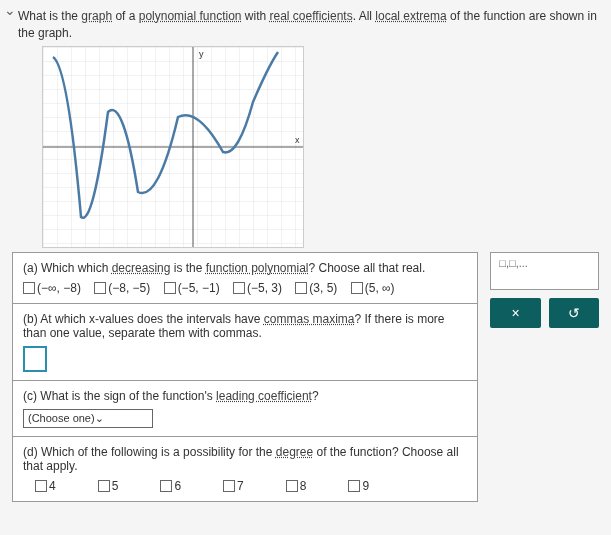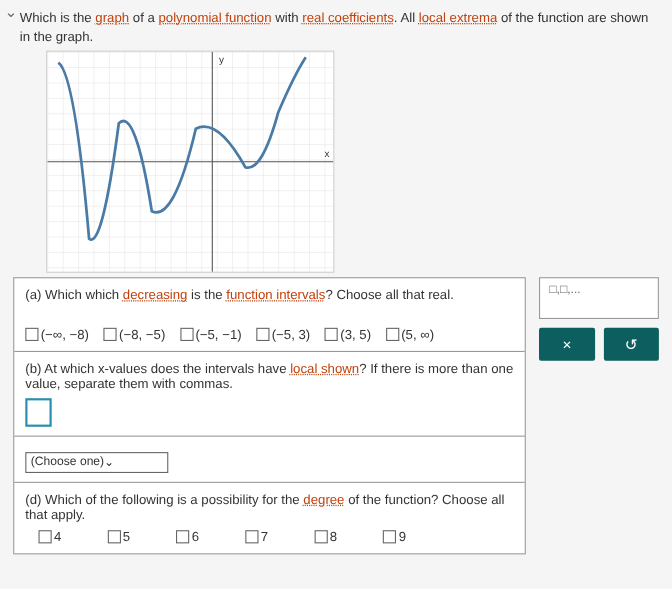--- a/index.html
+++ b/index.html
@@ -1,44 +1,44 @@
 <!DOCTYPE html>
 <html><head>
 <meta charset="utf-8">
 <style>
 body{margin:0;font-family:Arial,sans-serif;font-size:12px;color:#333;background:#f5f5f5;width:611px;height:535px;overflow:hidden}
 .container{padding:8px 12px}
 .chevron{position:absolute;top:2px;left:4px;font-size:14px;color:#666}
 .intro{margin-left:6px;margin-bottom:4px;line-height:1.4}
-.term{color:#c2410c;text-decoration:underline dotted}
+.term{color:#404040;text-decoration:underline dotted}
 .graph-box{border:1px solid #ccc;width:260px;height:200px;margin:2px 0 4px 30px;background:#fff;position:relative}
 .prompt{margin:8px 0 6px 2px}
 .main-row{display:flex;gap:12px}
 .q-table{border:1px solid #999;width:470px;background:#fff}
 .q-cell{border-bottom:1px solid #999;padding:8px 10px;font-size:12px}
 .q-cell:last-child{border-bottom:none}
 .cb{display:inline-block;width:10px;height:10px;border:1px solid #666;margin-right:2px;vertical-align:middle}
 .opt{margin-right:10px;white-space:nowrap}
 .input-box{display:inline-block;border:2px solid #2a8faf;width:20px;height:22px;vertical-align:middle}
 .select{border:1px solid #666;padding:2px 4px;font-size:11px;background:#fff;width:120px;display:flex;align-items:center}
 .side{width:110px}
 .side-top{border:1px solid #999;background:#fff;height:28px;padding:4px 8px;font-size:11px;color:#666;margin-bottom:8px}
 .side-btns{display:flex;gap:8px}
 .btn{flex:1;background:#0d5f5f;color:#fff;height:30px;display:flex;align-items:center;justify-content:center;font-size:14px;border-radius:2px}
 svg{display:block}
-.opts-row{margin-top:22px}
+.opts-row{margin-top:6px}
 .opts-d{display:flex;gap:32px;margin-top:6px;padding-left:12px}
 </style>
 </head>
 <body>
 
 <span class="chevron">⌄</span>
 <div class="container">
 <div class="intro">
-<span>Which is the </span><span class="term">graph</span><span> of a </span><span class="term">polynomial function</span><span> with </span><span class="term">real coefficients</span><span>. All </span><span class="term">local extrema</span><span> of the function are shown in the graph.</span>
+<span>What is the </span><span class="term">graph</span><span> of a </span><span class="term">polynomial function</span><span> with </span><span class="term">real coefficients</span><span>. All </span><span class="term">local extrema</span><span> of the function are shown in the graph.</span>
 </div>
 
 <div class="graph-box">
 <svg width="260" height="200" viewBox="0 0 260 200">
 <defs>
           <pattern id="g" width="14" height="14" patternUnits="userSpaceOnUse">
             <path d="M14 0H0V14" fill="none" stroke="#ccc" stroke-width="0.5"></path>
           </pattern>
         </defs>
 <rect width="260" height="200" fill="url(#g)"></rect>
@@ -48,37 +48,38 @@
 <text x="252" y="96" font-size="9" fill="#333">x</text>
 <path d="M 10 10 Q 25 20 38 170 Q 50 180 65 65 Q 80 50 95 145 Q 115 155 135 70 Q 155 60 180 105 Q 195 110 210 55 Q 225 20 235 5" fill="none" stroke="#4a7ba6" stroke-width="2.5"></path>
 </svg>
 </div>
 
 
 <div class="main-row">
 <div class="q-table">
 
 <div class="q-cell">
-<div><span>(a) Which which </span><span class="term">decreasing</span><span> is the </span><span class="term">function intervals</span><span>? Choose all that real.</span></div>
+<div><span>(a) Which which </span><span class="term">decreasing</span><span> is the </span><span class="term">function polynomial</span><span>? Choose all that real.</span></div>
 <div class="opts-row">
 <span class="opt"><span class="cb"></span><span>(−∞, −8)</span></span>
 <span class="opt"><span class="cb"></span><span>(−8, −5)</span></span>
 <span class="opt"><span class="cb"></span><span>(−5, −1)</span></span>
 <span class="opt"><span class="cb"></span><span>(−5, 3)</span></span>
 <span class="opt"><span class="cb"></span><span>(3, 5)</span></span>
 <span class="opt"><span class="cb"></span><span>(5, ∞)</span></span>
 </div>
 </div>
 
 <div class="q-cell">
-<div><span>(b) At which x-values does the intervals have </span><span class="term">local shown</span><span>? If there is more than one value, separate them with commas.</span></div>
+<div><span>(b) At which x-values does the intervals have </span><span class="term">commas maxima</span><span>? If there is more than one value, separate them with commas.</span></div>
 <div style="margin-top:6px"><span class="input-box"></span></div>
 </div>
 
 <div class="q-cell">
+<div><span>(c) What is the sign of the function's </span><span class="term">leading coefficient</span><span>?</span></div>
 <div style="margin-top:6px">
 <div class="select">
               <span>(Choose one)</span>
               <span>⌄</span>
             </div>
 </div>
 </div>
 
 <div class="q-cell">
 <div><span>(d) Which of the following is a possibility for the </span><span class="term">degree</span><span> of the function? Choose all that apply.</span></div>

